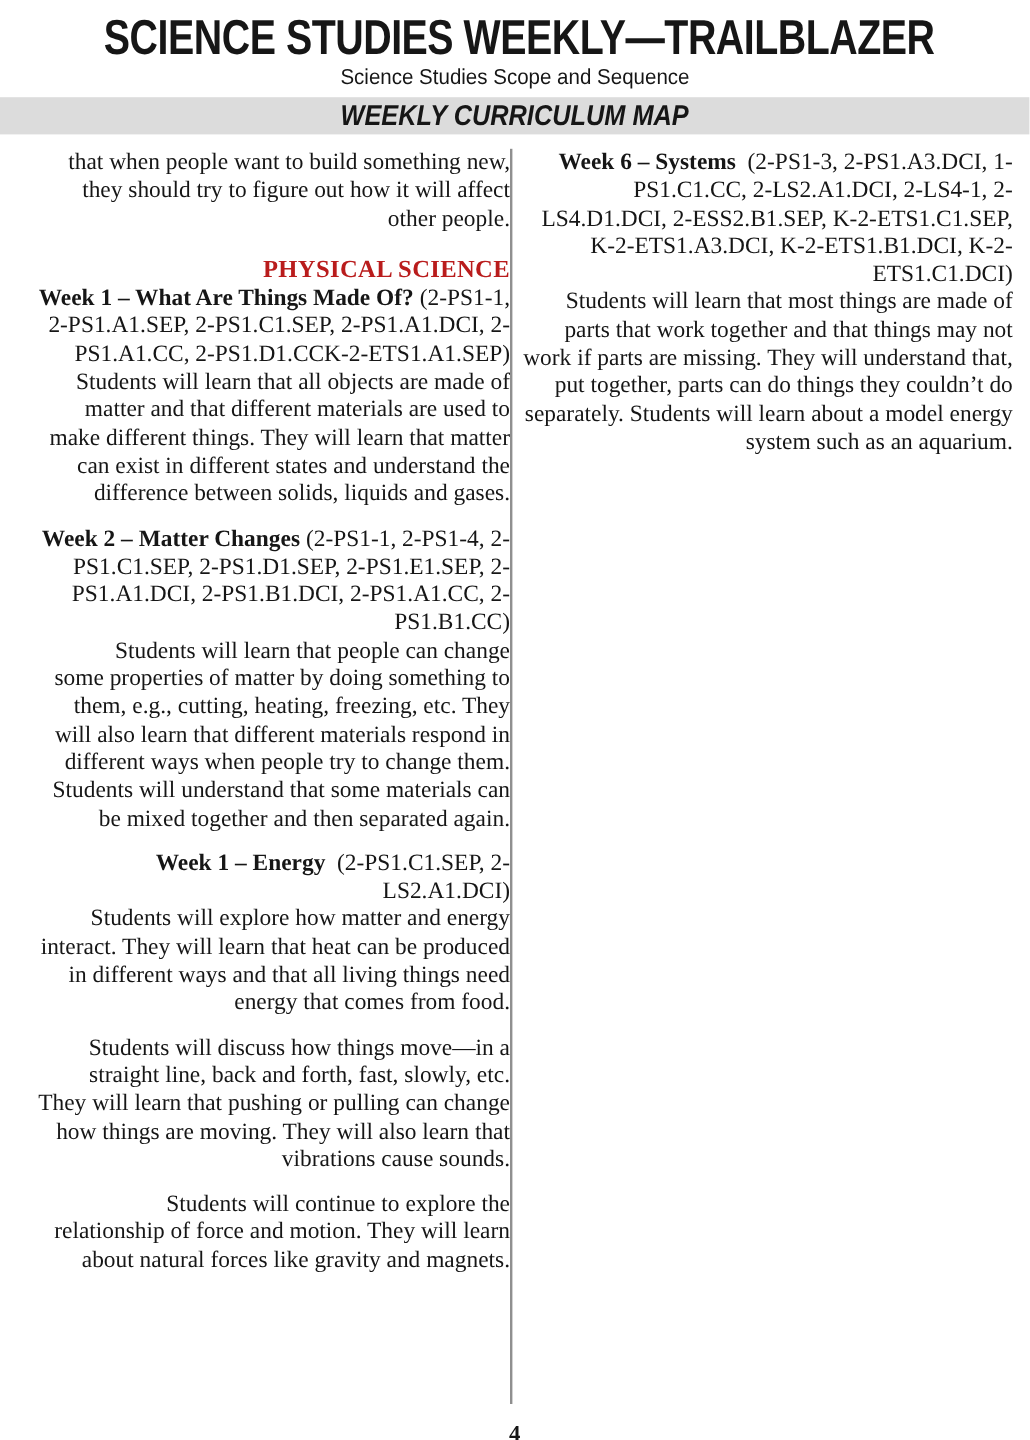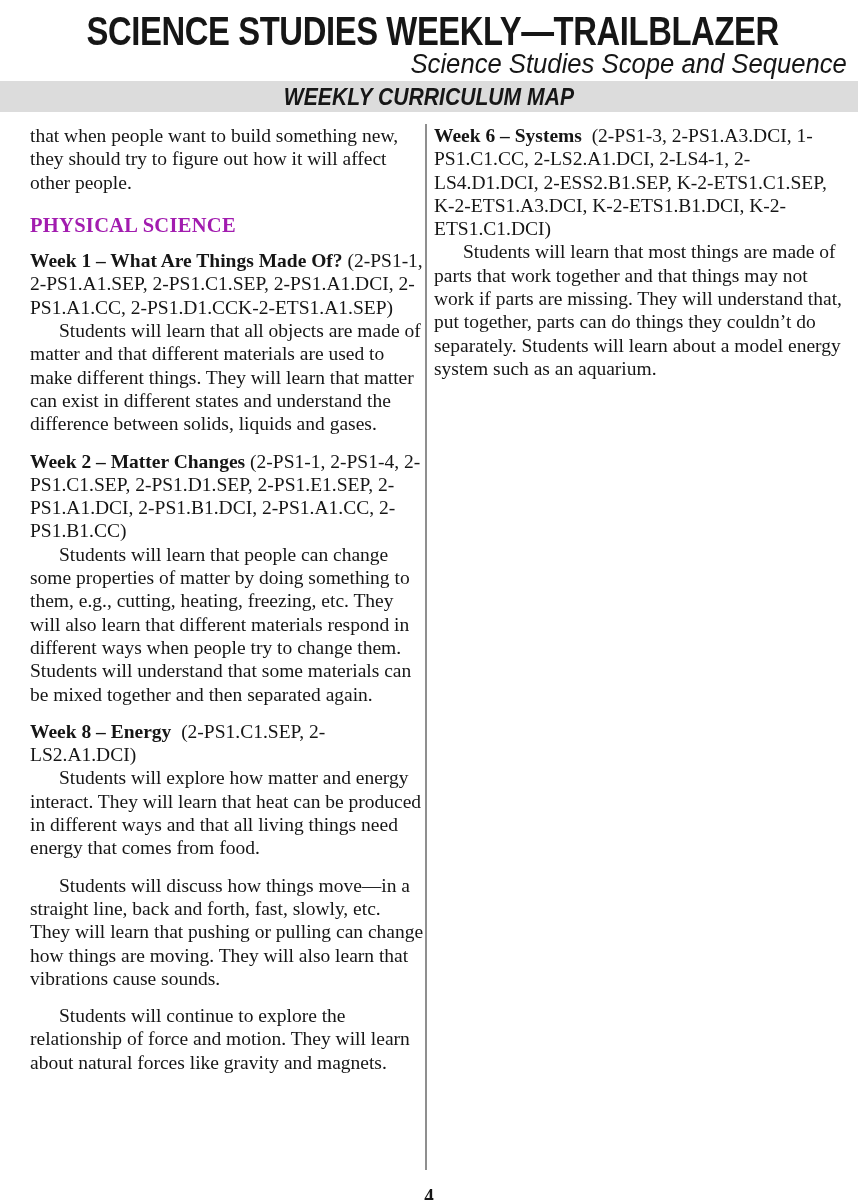--- a/index.html
+++ b/index.html
@@ -25,26 +25,24 @@
   }
   .doc-title .squeeze {
     display: inline-block;
     transform: scaleX(0.80);
     transform-origin: center;
     letter-spacing: -0.5px;
   }
   .doc-subtitle {
     margin: 0;
     font-family: "Liberation Sans", sans-serif;
-    font-style: italic;
     font-weight: normal;
-    font-size: 27px;
+    font-size: 18px;
     line-height: 27px;
     white-space: nowrap;
-    text-align: right;
   }
   .doc-subtitle .squeeze {
     display: inline-block;
     transform: scaleX(0.95);
     transform-origin: center;
   }
   .band {
     margin-top: 3px;
     background: #dcdcdc;
     height: 31px;
@@ -63,40 +61,41 @@
   }
 
   
   .content {
     display: flex;
     align-items: stretch;
     margin-top: 12px;
     height: 1046px;
     padding-left: 30px;
     padding-right: 14px;
+    text-align: right;
   }
   .col-left  { width: 395px; flex: 0 0 395px; }
   .divider   { flex: 0 0 2px; width: 2px; background: #8f8f8f; margin-left: 0px; }
   .col-right { flex: 1 1 auto; padding-left: 7px; }
 
   .body-text {
     margin: 0;
     font-size: 19.5px;
     line-height: 23.3px;
     text-indent: 29px;
   }
   .no-indent { text-indent: 0; }
 
   .section-heading {
-    margin: 20px 0 12px 0;
+    margin: 20px 0 0 0;
     font-family: "Liberation Serif", serif;
     font-size: 20.5px;
     line-height: 23.3px;
     font-weight: bold;
-    color: #a21caf;
+    color: #b91c1c;
     letter-spacing: 0.3px;
   }
 
   .week { margin-top: 14px; }
   .week.flush { margin-top: 0; }
 
   .week-heading {
     margin: 0;
     font-size: 19.5px;
     line-height: 23.3px;
@@ -136,21 +135,21 @@
         <p class="week-heading"><span class="wk-title">Week 1 – What Are Things Made Of?</span><span class="wk-codes"> (2-PS1-1, 2-PS1.A1.SEP, 2-PS1.C1.SEP, 2-PS1.A1.DCI, 2-PS1.A1.CC, 2-PS1.D1.CCK-2-ETS1.A1.SEP)</span></p>
         <p class="body-text">Students will learn that all objects are made of matter and that different materials are used to make different things. They will learn that matter can exist in different states and understand the difference between solids, liquids and gases.</p>
       </section>
 
       <section class="week">
         <p class="week-heading"><span class="wk-title">Week 2 – Matter Changes</span><span class="wk-codes"> (2-PS1-1, 2-PS1-4, 2-PS1.C1.SEP, 2-PS1.D1.SEP, 2-PS1.E1.SEP, 2-PS1.A1.DCI, 2-PS1.B1.DCI, 2-PS1.A1.CC, 2-PS1.B1.CC)</span></p>
         <p class="body-text">Students will learn that people can change some properties of matter by doing something to them, e.g., cutting, heating, freezing, etc. They will also learn that different materials respond in different ways when people try to change them. Students will understand that some materials can be mixed together and then separated again.</p>
       </section>
 
       <section class="week">
-        <p class="week-heading"><span class="wk-title">Week 8 – Energy</span><span class="wk-codes">  (2-PS1.C1.SEP, 2-LS2.A1.DCI)</span></p>
+        <p class="week-heading"><span class="wk-title">Week 1 – Energy</span><span class="wk-codes">  (2-PS1.C1.SEP, 2-LS2.A1.DCI)</span></p>
         <p class="body-text">Students will explore how matter and energy interact. They will learn that heat can be produced in different ways and that all living things need energy that comes from food.</p>
       </section>
 
       <section class="week">
         <p class="body-text">Students will discuss how things move—in a straight line, back and forth, fast, slowly, etc. They will learn that pushing or pulling can change how things are moving. They will also learn that vibrations cause sounds.</p>
       </section>
 
       <section class="week">
         <p class="body-text">Students will continue to explore the relationship of force and motion. They will learn about natural forces like gravity and magnets.</p>
       </section>

